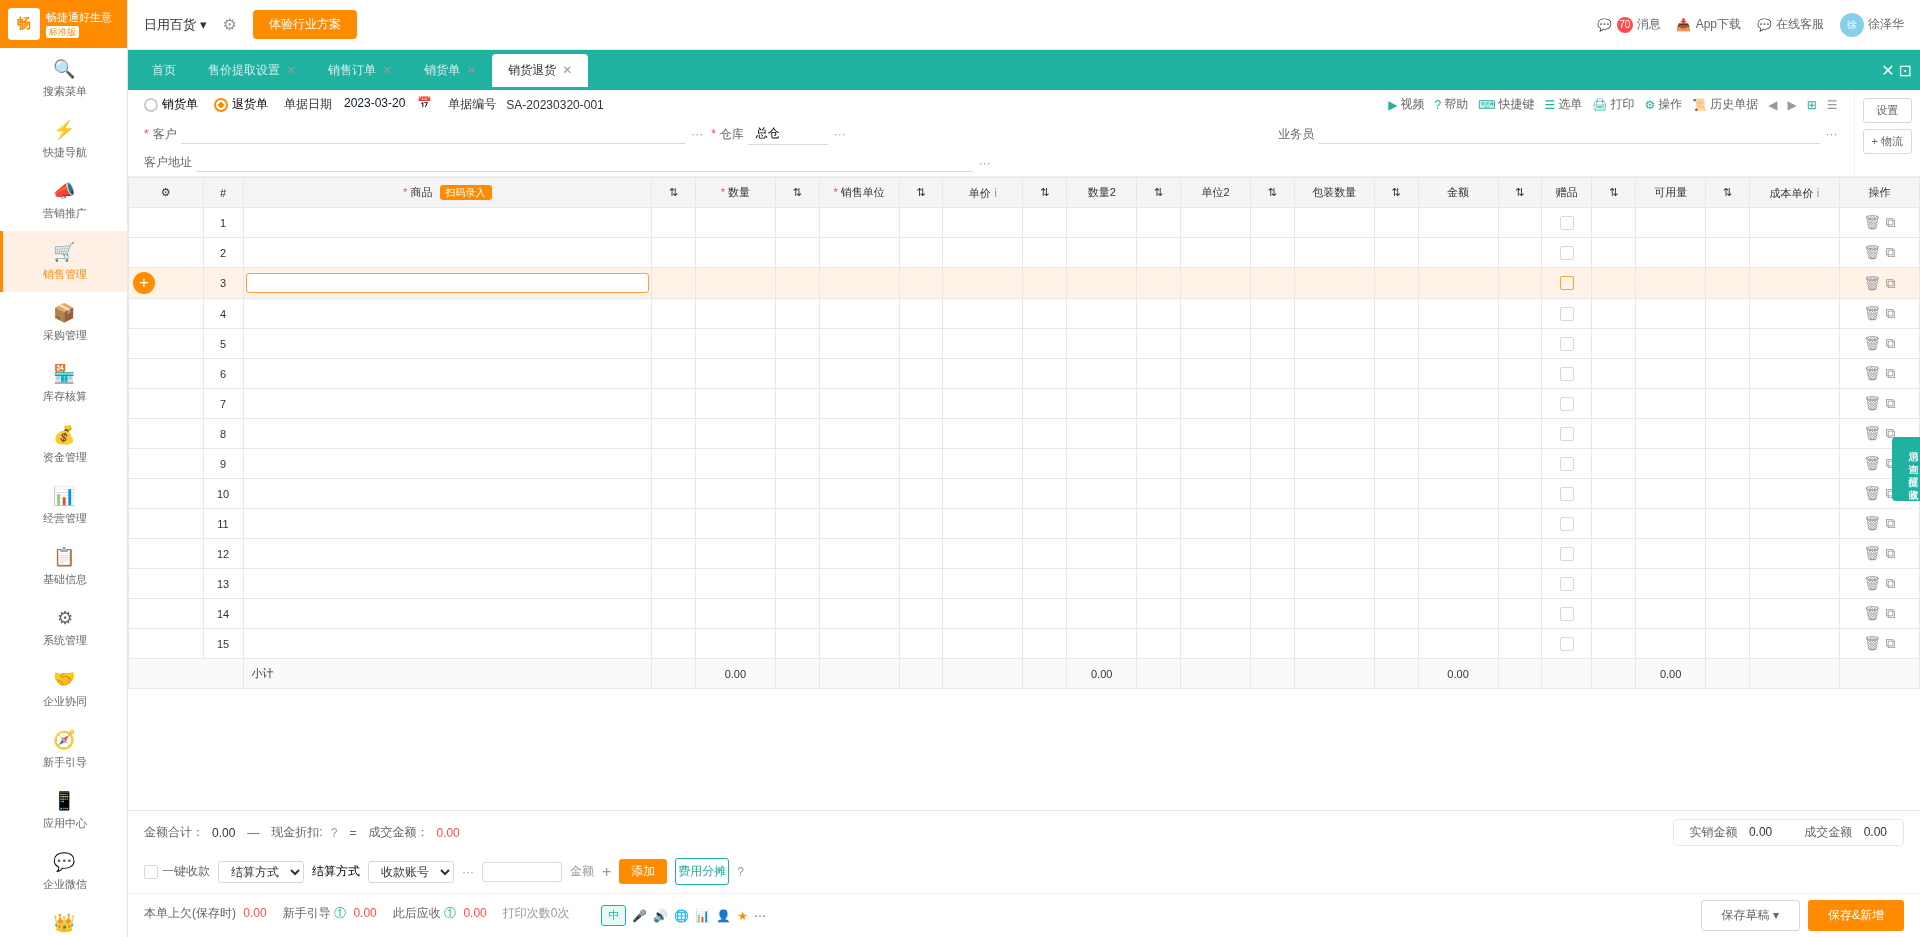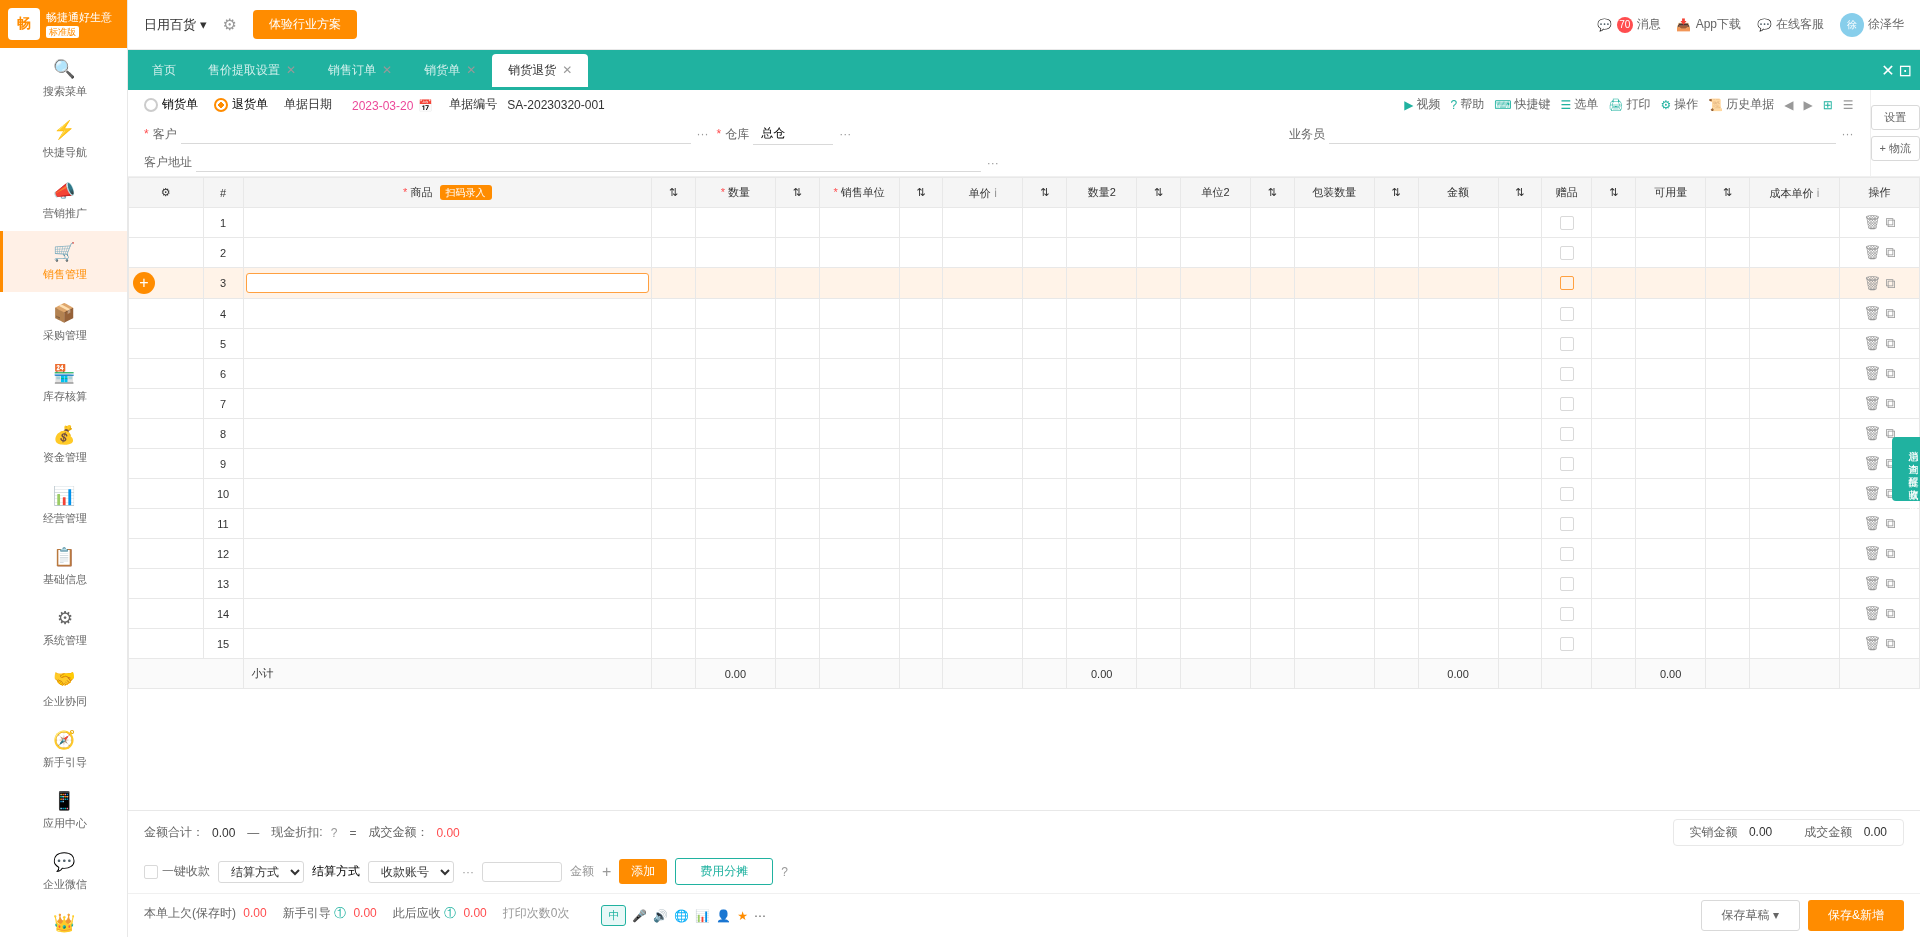--- a/index.html
+++ b/index.html
@@ -35,21 +35,21 @@
     .tab.active { background: #fff; color: #333; }
     .tab-close { color: #999; font-size: 12px; cursor: pointer; }
     .tabs-actions { margin-left: auto; display: flex; gap: 4px; }
     .tabs-actions span { color: #fff; cursor: pointer; font-size: 16px; }
 
     
     .content { flex: 1; background: #fff; display: flex; flex-direction: column; overflow: hidden; }
     .radio-item { display: flex; align-items: center; gap: 4px; cursor: pointer; }
     .radio-circle { width: 14px; height: 14px; border-radius: 50%; border: 2px solid #ccc; }
     .radio-circle.active { border-color: #ff8c00; background: radial-gradient(circle, #ff8c00 40%, transparent 40%); }
-    .date-field { display: flex; align-items: flex-end; gap: 1px; color: #333; }
+    .date-field { display: flex; align-items: flex-start; gap: 8px; color: #333; }
     .doc-field { display: flex; align-items: center; gap: 4px; color: #333; }
     .side-btn { border: 1px solid #d9d9d9; background: #fff; padding: 4px 8px; border-radius: 3px; cursor: pointer; font-size: 11px; color: #666; white-space: nowrap; }
 
     
     .table-container { flex: 1; overflow: auto; padding: 0; }
     .data-table { width: 100%; border-collapse: collapse; }
     .data-table th { background: #f5f5f5; border: 1px solid #e8e8e8; padding: 6px 4px; font-weight: 500; color: #333; font-size: 11px; white-space: nowrap; text-align: center; position: sticky; top: 0; z-index: 10; }
     .data-table td { border: 1px solid #e8e8e8; padding: 4px; text-align: center; color: #333; font-size: 11px; height: 30px; }
     .data-table tr.highlight td { background: #fff3e8; }
     .th-gear { background: #f5f5f5; cursor: pointer; }
@@ -85,21 +85,21 @@
     .equals-sign { color: #666; margin: 0 4px; }
     .deal-label { color: #666; }
     .deal-value { color: #ff4d4f; font-weight: 500; }
     .help-icon { color: #999; cursor: pointer; }
     .bottom-payment { display: flex; align-items: center; gap: 8px; padding: 4px 16px 8px; }
     .checkbox-small { display: flex; align-items: center; gap: 4px; color: #666; cursor: pointer; }
     .cb-small { width: 14px; height: 14px; border: 1px solid #d9d9d9; border-radius: 2px; }
     .select-field { border: 1px solid #d9d9d9; padding: 2px 8px; border-radius: 3px; font-size: 12px; color: #333; background: #fff; }
     .input-field-sm { border: 1px solid #d9d9d9; padding: 2px 8px; border-radius: 3px; font-size: 12px; color: #333; width: 80px; }
     .add-btn { background: #ff8c00; color: #fff; border: none; padding: 4px 12px; border-radius: 3px; cursor: pointer; font-size: 12px; }
-    .fee-btn { background: #fff; border: 1px solid #20b2a0; color: #20b2a0; padding: 4px 24px; border-radius: 3px; cursor: pointer; font-size: 12px; }
+    .fee-btn { background: #fff; border: 1px solid #20b2a0; color: #20b2a0; padding: 4px 2px; border-radius: 3px; cursor: pointer; font-size: 12px; }
     .dots-btn { color: #999; cursor: pointer; font-size: 16px; }
     .summary-label { color: #666; }
     .summary-value { color: #333; font-weight: 500; }
     .btn-draft { background: #fff; border: 1px solid #d9d9d9; color: #666; padding: 6px 20px; border-radius: 3px; cursor: pointer; font-size: 12px; }
     .btn-save { background: #ff8c00; color: #fff; border: none; padding: 6px 20px; border-radius: 3px; cursor: pointer; font-size: 12px; }
 
     
     .right-float { position: fixed; right: 0; top: 50%; transform: translateY(-50%); background: #20b2a0; width: 28px; display: flex; flex-direction: column; gap: 1px; border-radius: 4px 0 0 4px; z-index: 100; }
     .right-float-item { color: #fff; font-size: 10px; text-align: center; padding: 6px 2px; cursor: pointer; writing-mode: vertical-rl; line-height: 1; }
 
@@ -255,21 +255,21 @@
             <label class="radio-item">
               <div class="radio-circle"></div>
               <span>销货单</span>
             </label>
             <label class="radio-item">
               <div class="radio-circle active"></div>
               <span>退货单</span>
             </label>
             <div class="date-field">
               <span>单据日期</span>
-              <span style="color:#ec4899; margin-left:19px;">2023-03-20</span>
+              <span style="color:#0f172a; margin-left:4px;">2023-03-20</span>
               <span style="color:#999; margin-left:4px; cursor:pointer;">📅</span>
             </div>
             <div class="doc-field">
               <span>单据编号</span>
               <span style="margin-left:6px; color:#333;">SA-20230320-001</span>
             </div>
           </div>
           <div style="display:flex; align-items:center; gap:10px;">
             <span class="toolbar-btn">
               <span class="tb-icon">▶</span>
@@ -329,21 +329,21 @@
         <div style="display:flex; align-items:center; padding:4px 16px; gap:0;">
           <div style="display:flex; align-items:center; gap:4px; flex:1;">
             <span style="color:#666;">客户地址</span>
             <input class="form-underline" style="flex: 1 1 0%;">
             <span class="form-dots">···</span>
           </div>
           <div style="flex:1;"></div>
         </div>
       </div>
 
-      <div style="display:flex; flex-direction:column; gap:6px; padding:0; border-left:1px solid #f0f0f0; justify-content:center;">
+      <div style="display:flex; flex-direction:column; gap:6px; padding:8px; border-left:1px solid #f0f0f0; ">
         <button class="side-btn">设置</button>
         <button class="side-btn">+ 物流</button>
       </div>
     </div>
 
     <div class="table-container">
       <table class="data-table">
         <thead>
           <tr>
             <th class="th-gear">⚙</th>

